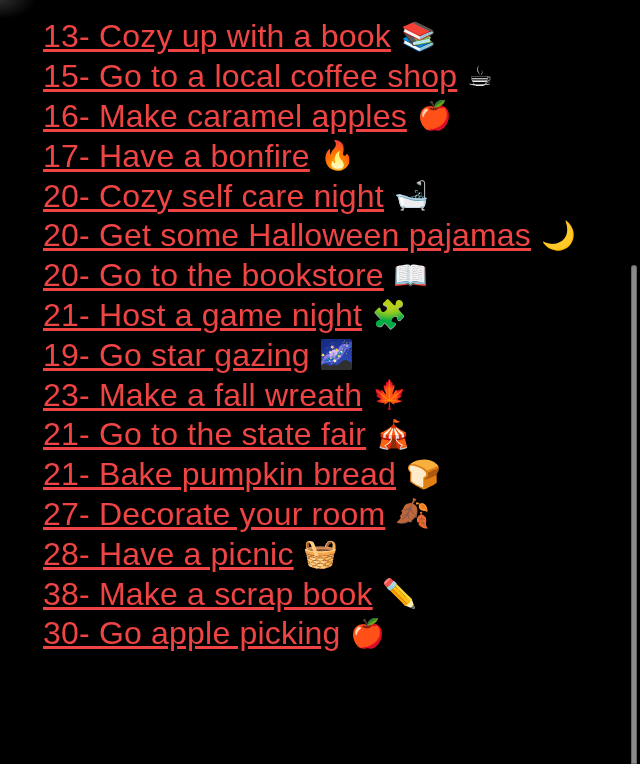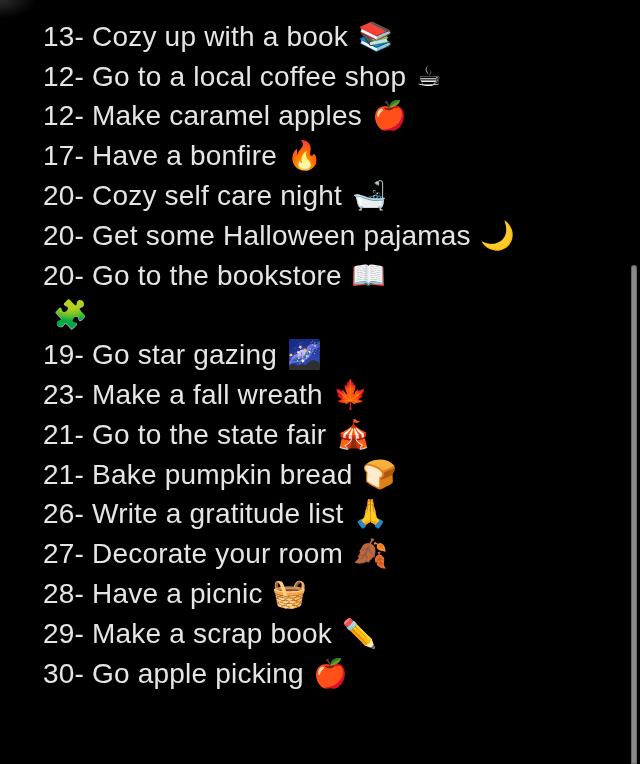--- a/index.html
+++ b/index.html
@@ -32,23 +32,24 @@
     left: 43px;
     right: 20px;
   }
   .row {
     display: flex;
     align-items: center;
     height: 39.8px;
     white-space: nowrap;
   }
   .label {
-    color: #e5e5e5;
-    font-size: 28px;
+    color: #ef4444;
+    font-size: 32px;
     letter-spacing: 0.2px;
+    text-decoration: underline;
   }
   .emoji {
     font-size: 28px;
     line-height: 1;
     margin-left: 10px;
     color: #e9e9e9;
   }
   #scrollbar {
     position: absolute;
     right: 3px;
@@ -67,26 +68,26 @@
   <div id="corner-artifact"></div>
 
   <div id="activity-list">
   <div class="row">
     <span class="label">13- Cozy up with a book</span>
     <span class="emoji">📚</span>
   </div>
 
 
   <div class="row">
-    <span class="label">12- Go to a local coffee shop</span>
+    <span class="label">15- Go to a local coffee shop</span>
     <span class="emoji">☕</span>
   </div>
 
   <div class="row">
-    <span class="label">12- Make caramel apples</span>
+    <span class="label">16- Make caramel apples</span>
     <span class="emoji">🍎</span>
   </div>
 
   <div class="row">
     <span class="label">17- Have a bonfire</span>
     <span class="emoji">🔥</span>
   </div>
 
   <div class="row">
     <span class="label">20- Cozy self care night</span>
@@ -97,20 +98,21 @@
     <span class="label">20- Get some Halloween pajamas</span>
     <span class="emoji">🌙</span>
   </div>
 
   <div class="row">
     <span class="label">20- Go to the bookstore</span>
     <span class="emoji">📖</span>
   </div>
 
   <div class="row">
+    <span class="label">21- Host a game night</span>
     <span class="emoji">🧩</span>
   </div>
 
   <div class="row">
     <span class="label">19- Go star gazing</span>
     <span class="emoji">🌌</span>
   </div>
 
   <div class="row">
     <span class="label">23- Make a fall wreath</span>
@@ -120,37 +122,33 @@
   <div class="row">
     <span class="label">21- Go to the state fair</span>
     <span class="emoji">🎪</span>
   </div>
 
   <div class="row">
     <span class="label">21- Bake pumpkin bread</span>
     <span class="emoji">🍞</span>
   </div>
 
-  <div class="row">
-    <span class="label">26- Write a gratitude list</span>
-    <span class="emoji">🙏</span>
-  </div>
 
   <div class="row">
     <span class="label">27- Decorate your room</span>
     <span class="emoji">🍂</span>
   </div>
 
   <div class="row">
     <span class="label">28- Have a picnic</span>
     <span class="emoji">🧺</span>
   </div>
 
   <div class="row">
-    <span class="label">29- Make a scrap book</span>
+    <span class="label">38- Make a scrap book</span>
     <span class="emoji">✏️</span>
   </div>
 
   <div class="row">
     <span class="label">30- Go apple picking</span>
     <span class="emoji">🍎</span>
   </div>
 </div>
 
   <div id="scrollbar"></div>

